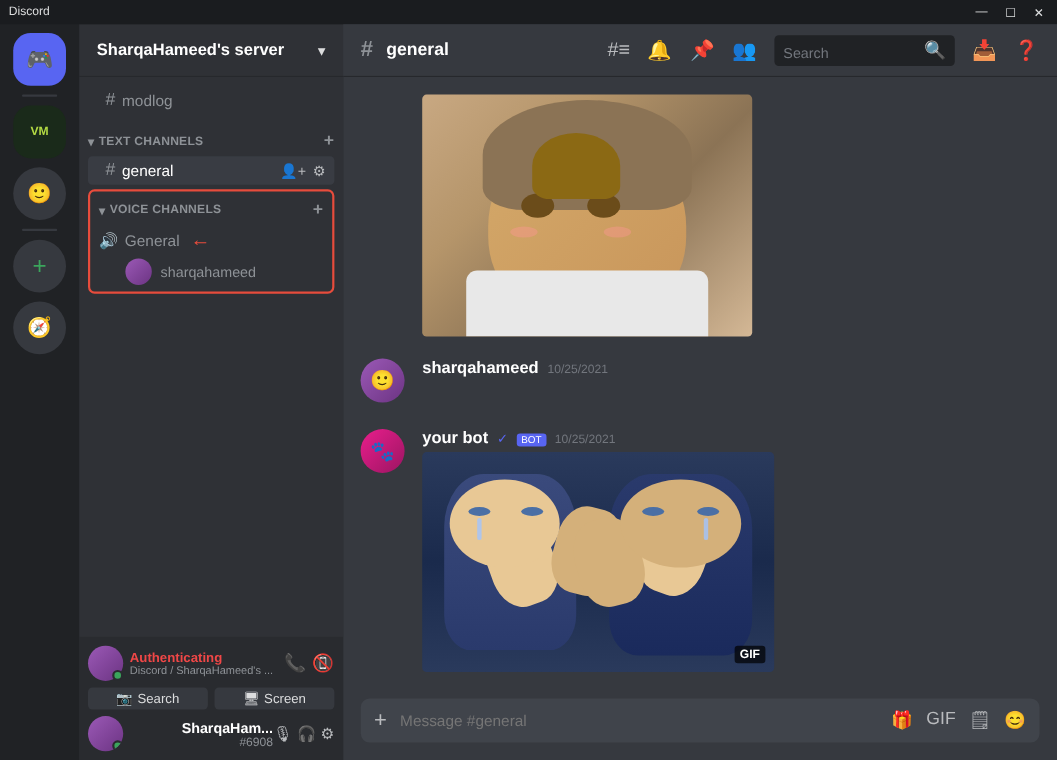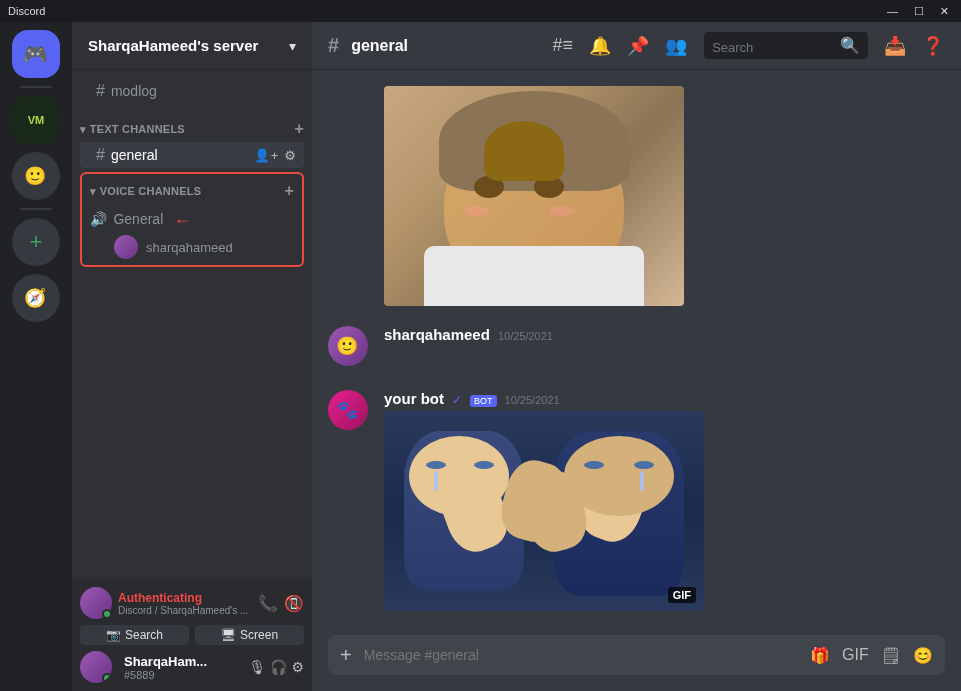--- a/index.html
+++ b/index.html
@@ -227,21 +227,22 @@
       font-size: 12px;
       cursor: pointer;
       flex: 1;
       justify-content: center;
     }
 
     .user-info-row {
       display: flex;
       align-items: center;
       width: 100%;
-      gap: 12px;
+      gap: 0;
+      text-align: right;
     }
     .user-avatar-small {
       width: 32px;
       height: 32px;
       border-radius: 50%;
       background: #7289da;
       overflow: hidden;
       flex-shrink: 0;
       position: relative;
     }
@@ -595,21 +596,21 @@
           <span>Screen</span>
         </div>
       </div>
 
       <div class="user-info-row">
         <div class="user-avatar-small avatar-sharqa">
           <div class="status-dot"></div>
         </div>
         <div class="user-name-tag">
           <div class="user-name">SharqaHam...</div>
-          <div class="user-tag">#5889</div>
+          <div class="user-tag">#6908</div>
         </div>
         <div class="user-controls">
           <span>🎙</span>
           <span>🎧</span>
           <span>⚙</span>
         </div>
       </div>
     </div>
   </div>
 

